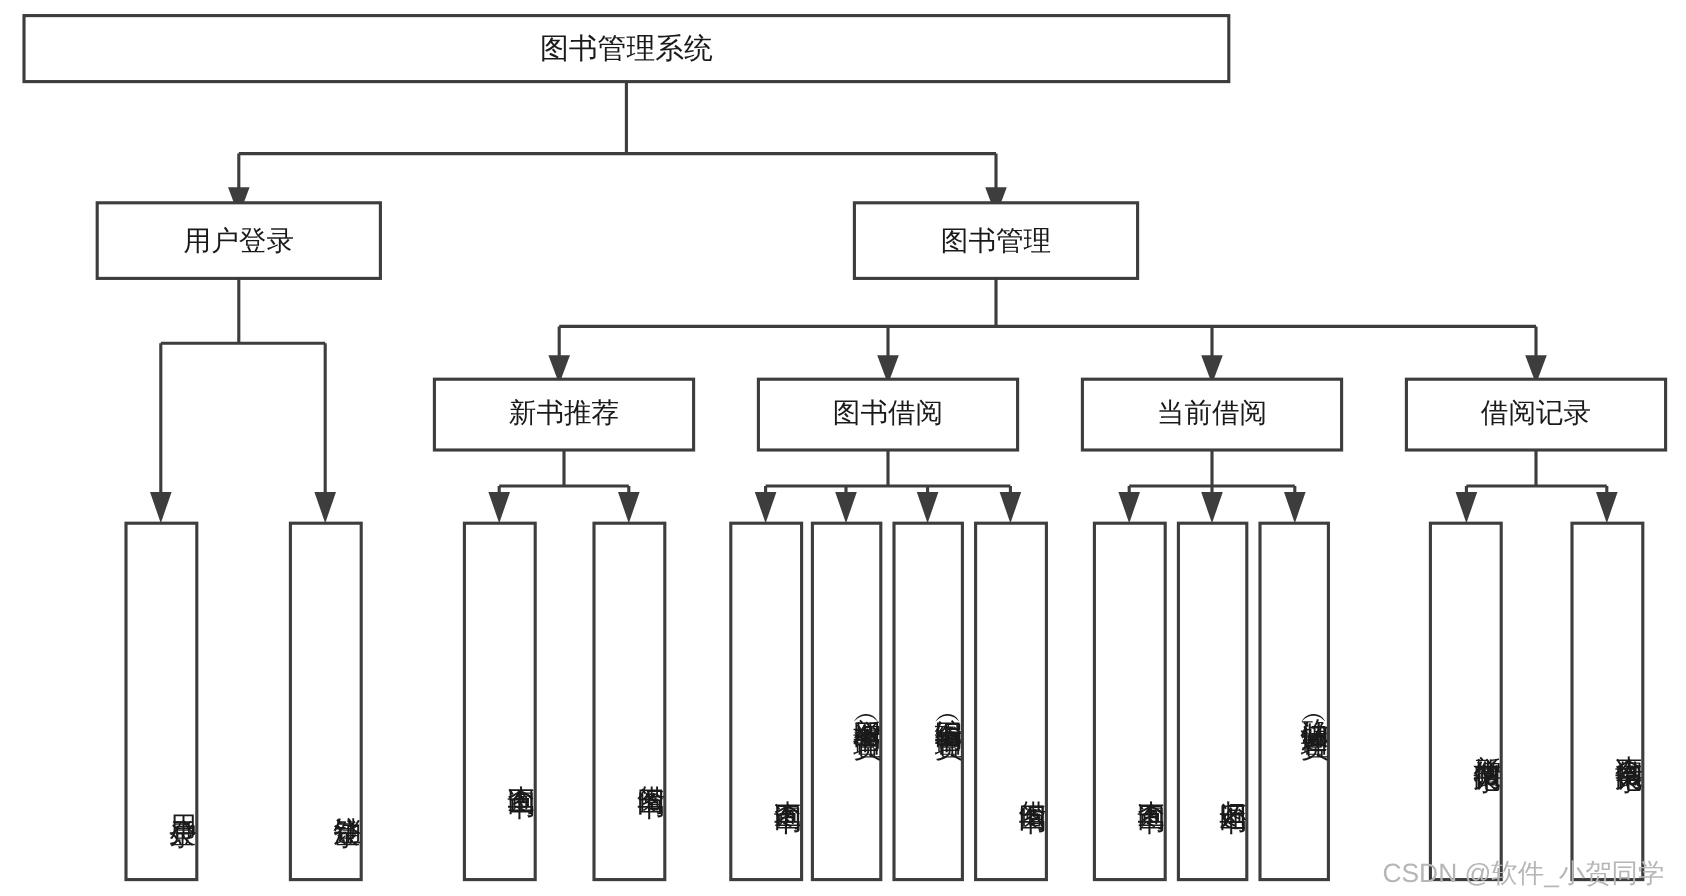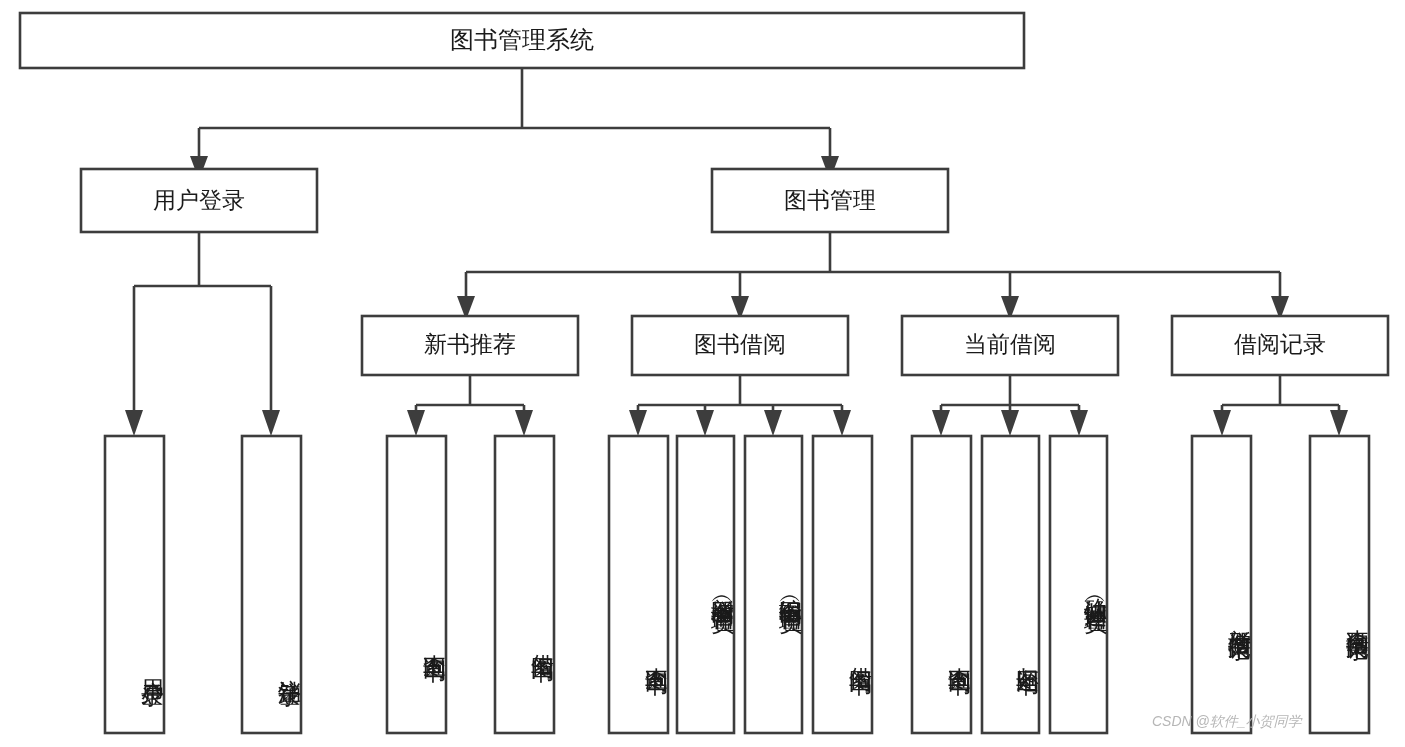--- a/index.html
+++ b/index.html
@@ -66,26 +66,25 @@
     color: #1a1a1a;
     white-space: nowrap;
     display: flex;
     align-items: flex-start;
     justify-content: center;
     pointer-events: none;
   }
   .watermark {
     position: absolute;
     font-family: "Liberation Sans", "DejaVu Sans", sans-serif;
-    font-size: 14px;
+    font-size: 22px;
     color: #b6b6b6;
     white-space: nowrap;
     left: 1152px;
     top: 713px;
-    font-style: italic;
   }
 </style>
 </head>
 <body>
 
 <div id="diagram-root">
 
   <svg id="diagram-svg" viewBox="0 0 1405 747">
 
     <g>

